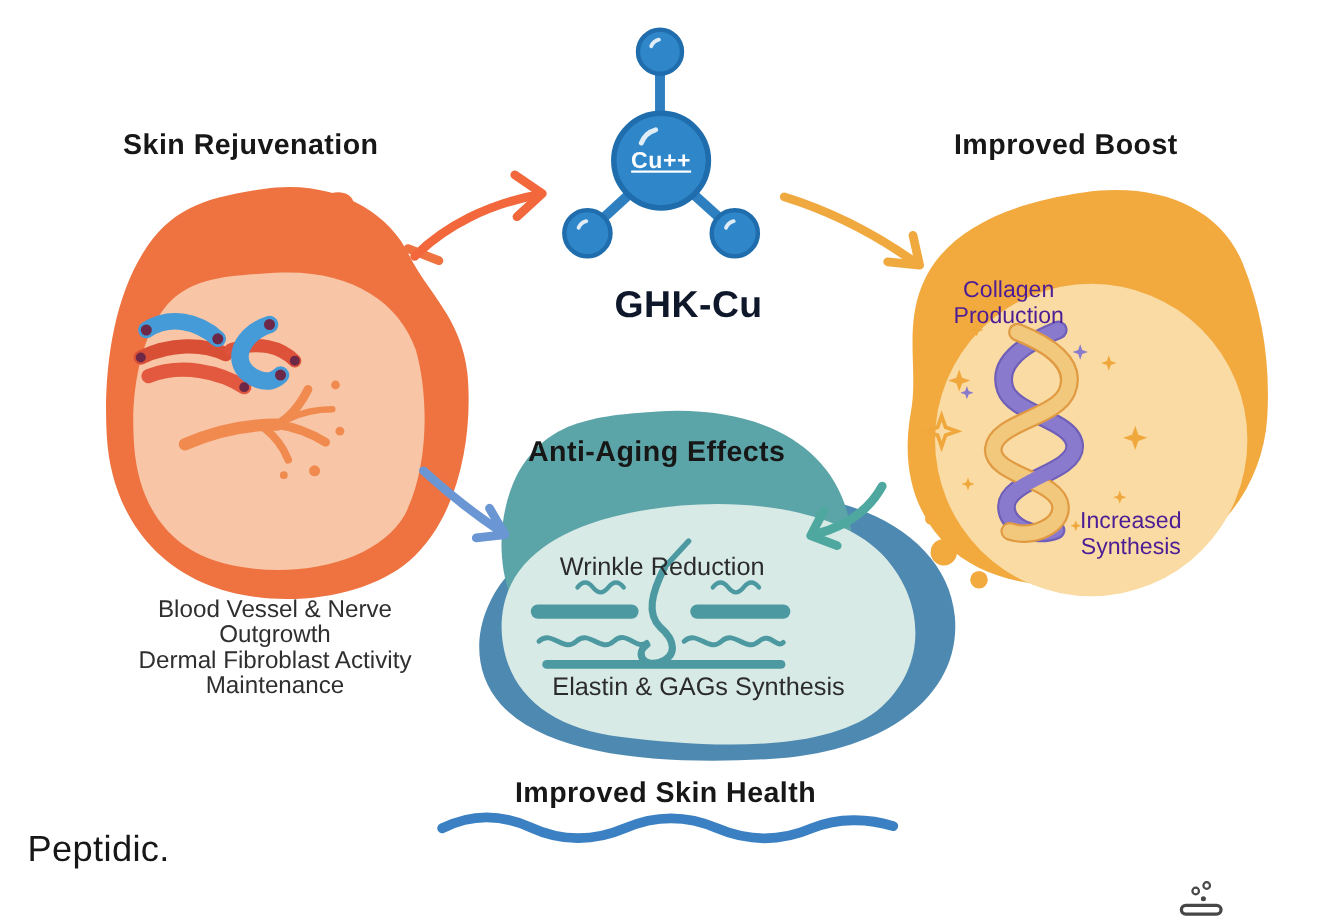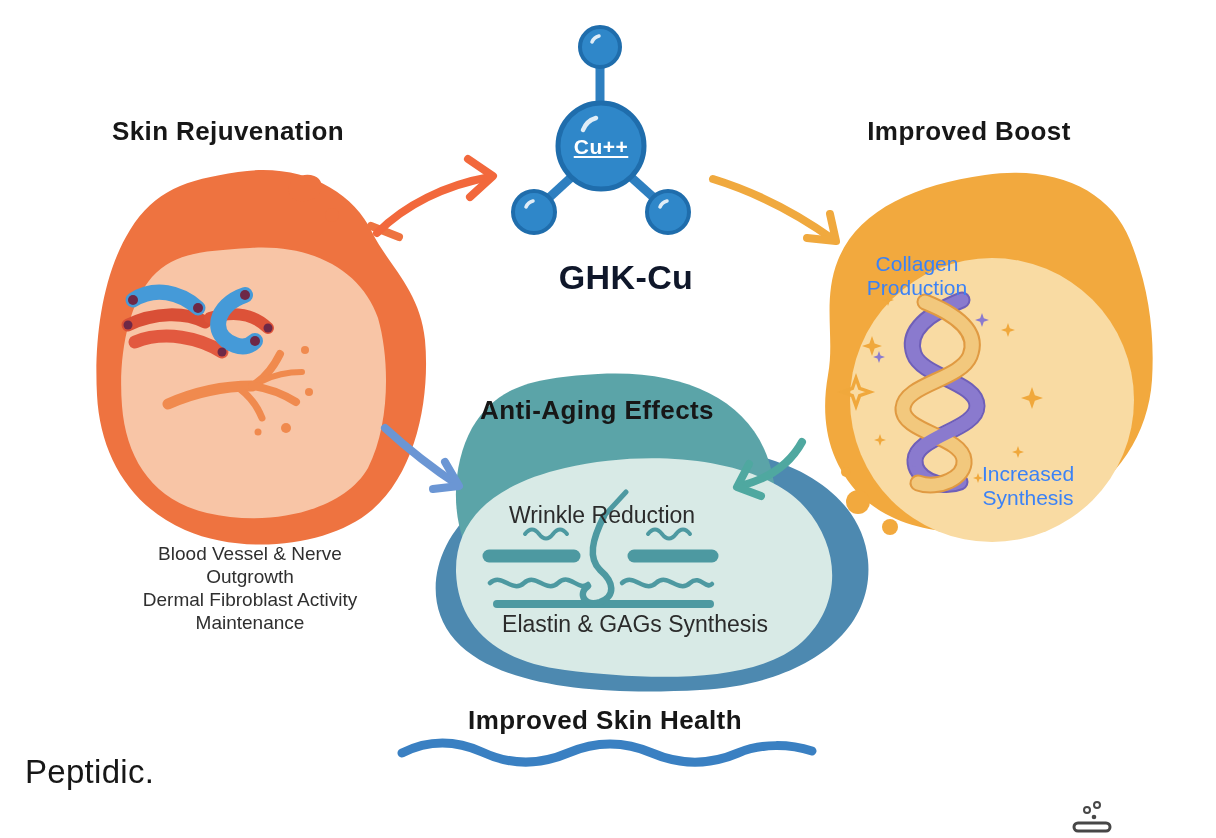--- a/index.html
+++ b/index.html
@@ -2,23 +2,23 @@
 <html><head>
 <meta charset="utf-8">
 <style>
   html,body{margin:0;padding:0;}
   body{font-family:"Liberation Sans",sans-serif;background:#ffffff;}
   .stage{position:relative;width:1216px;height:837px;background:#ffffff;overflow:hidden;}
   .stage svg.canvas{position:absolute;left:0;top:0;}
   .txt{position:absolute;text-align:center;color:#262626;transform:translateX(-50%);}
   .title{font-weight:700;font-size:26px;letter-spacing:.4px;color:#171717;white-space:nowrap;}
   .big-title{font-weight:700;font-size:34px;line-height:38px;letter-spacing:.4px;color:#0f172a;white-space:nowrap;margin-left:19px;}
-  .label{font-weight:400;font-size:21px;line-height:24px;color:#3b82f6;white-space:nowrap;}
+  .label{font-weight:400;font-size:21px;line-height:24px;color:#4c1d95;white-space:nowrap;}
   .label-lg{font-weight:400;font-size:23px;color:#2b2b2b;white-space:nowrap;}
-  .caption{font-weight:400;font-size:19px;line-height:23px;color:#2f2f2f;white-space:nowrap;}
+  .caption{font-weight:400;font-size:22px;line-height:23px;color:#2f2f2f;white-space:nowrap;}
   .ion{position:absolute;transform:translate(-50%,-50%);color:#ffffff;font-weight:700;font-size:21px;letter-spacing:.5px;}
   .logo{position:absolute;font-size:33px;font-weight:500;color:#171717;letter-spacing:.3px;}
 </style>
 </head>
 <body>
 
 <div class="stage">
 
   <svg class="canvas" width="1216" height="838" viewBox="0 0 1216 838">
 

